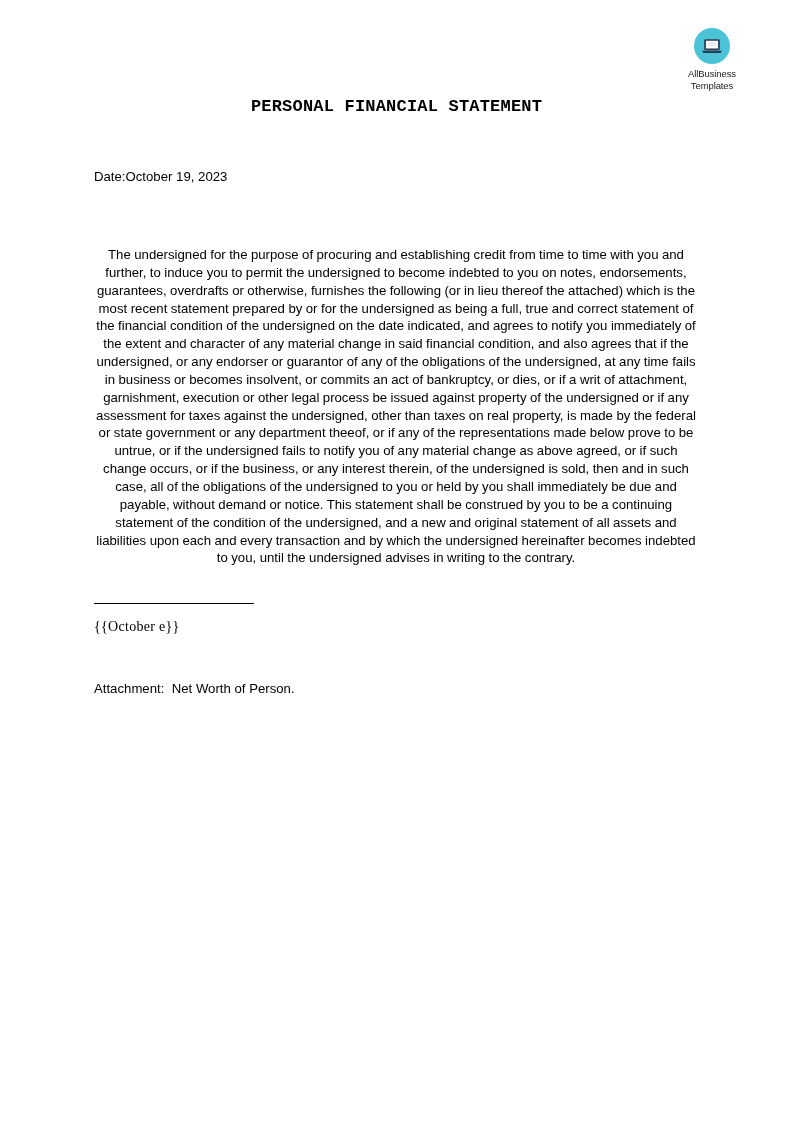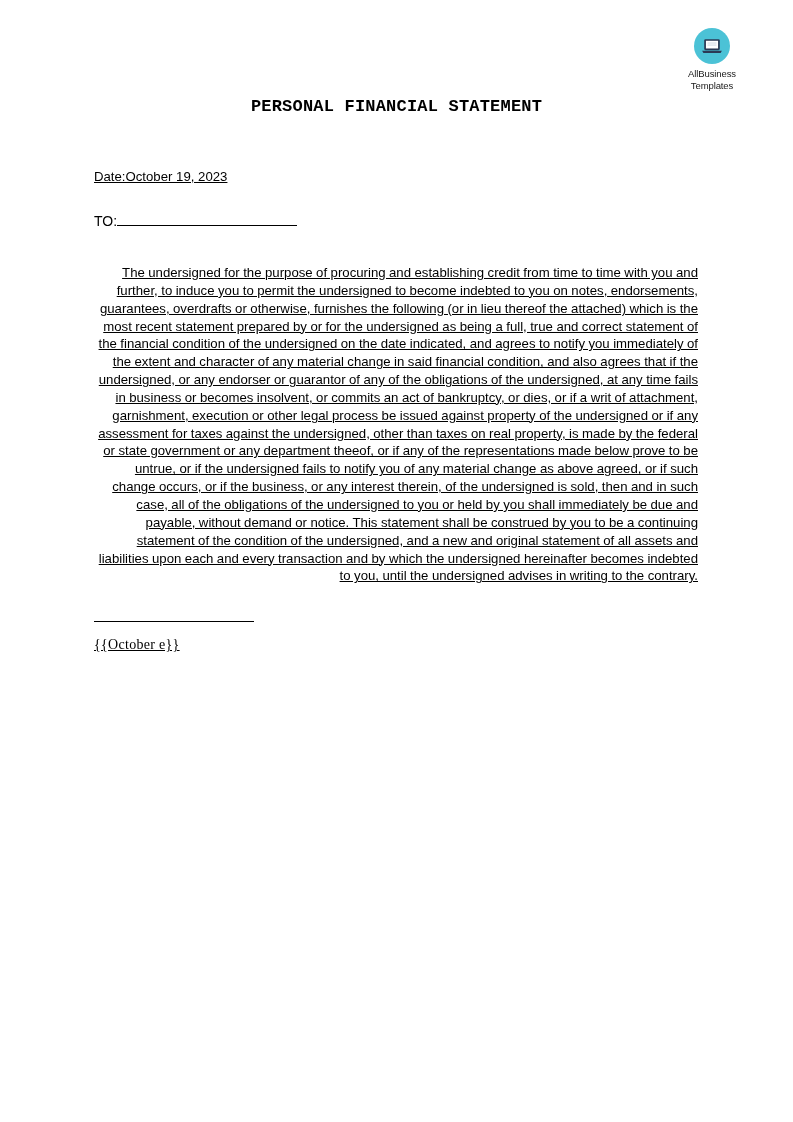--- a/index.html
+++ b/index.html
@@ -76,21 +76,20 @@
     letter-spacing: 0.2px;
     color: #000000;
   }
 
   
   .body-area {
     position: absolute;
     left: 94px;
     top: 168px;
     width: 604px;
-    text-decoration: underline;
   }
 
   .line-date {
     font-size: 13.2px;
     line-height: 18px;
     color: #000000;
     margin: 0 0 26px 0;
     white-space: pre;
   }
 
@@ -114,21 +113,21 @@
 
   .rule-to  { width: 180px; }
   .rule-date-bottom { width: 125px; }
 
   
   .statement {
     margin: 0;
     padding: 0;
     font-size: 13.2px;
     line-height: 17.85px;
-    text-align: right;
+    text-align: center;
     color: #000000;
     word-spacing: -0.2px;
   }
 
   .spacer-before-para { height: 34px; }
   .spacer-after-para  { height: 36px; }
 
   
   .sig-block {
     font-family: "Liberation Serif", serif;
@@ -192,34 +191,32 @@
     <div class="brand-name">AllBusiness
 Templates</div>
   </div>
 
   <div class="doc-title">PERSONAL FINANCIAL STATEMENT</div>
 
   <div class="body-area">
 
     <p class="line-date">Date:October 19, 2023</p>
 
-    <p class="line-to">
-      <span class="to-label">TO:</span><span class="fill-rule rule-to"></span>
-    </p>
 
     <div class="spacer-before-para"></div>
 
     <p class="statement">The undersigned for the purpose of procuring and establishing credit from time to time with you and further, to induce you to permit the undersigned to become indebted to you on notes, endorsements, guarantees, overdrafts or otherwise, furnishes the following (or in lieu thereof the attached) which is the most recent statement prepared by or for the undersigned as being a full, true and correct statement of the financial condition of the undersigned on the date indicated, and agrees to notify you immediately of the extent and character of any material change in said financial condition, and also agrees that if the undersigned, or any endorser or guarantor of any of the obligations of the undersigned, at any time fails in business or becomes insolvent, or commits an act of bankruptcy, or dies, or if a writ of attachment, garnishment, execution or other legal process be issued against property of the undersigned or if any assessment for taxes against the undersigned, other than taxes on real property, is made by the federal or state government or any department theeof, or if any of the representations made below prove to be untrue, or if the undersigned fails to notify you of any material change as above agreed, or if such change occurs, or if the business, or any interest therein, of the undersigned is sold, then and in such case, all of the obligations of the undersigned to you or held by you shall immediately be due and payable, without demand or notice. This statement shall be construed by you to be a continuing statement of the condition of the undersigned, and a new and original statement of all assets and liabilities upon each and every transaction and by which the undersigned hereinafter becomes indebted to you, until the undersigned advises in writing to the contrary.</p>
 
     <div class="spacer-after-para"></div>
 
     <div class="sig-block">
       <div class="sig-rule"></div>
 
       <p class="sig-token">{{October e}}</p>
 
     </div>
 
     <div class="spacer-before-attachment"></div>
 
+    <p class="attachment">Attachment:  Net Worth of Person.</p>
 
   </div>
 </div>
 
 </body></html>

